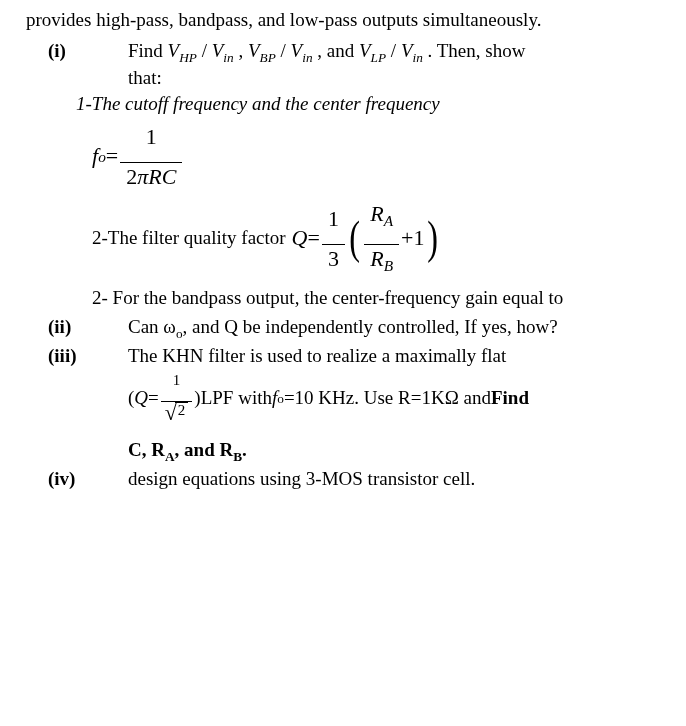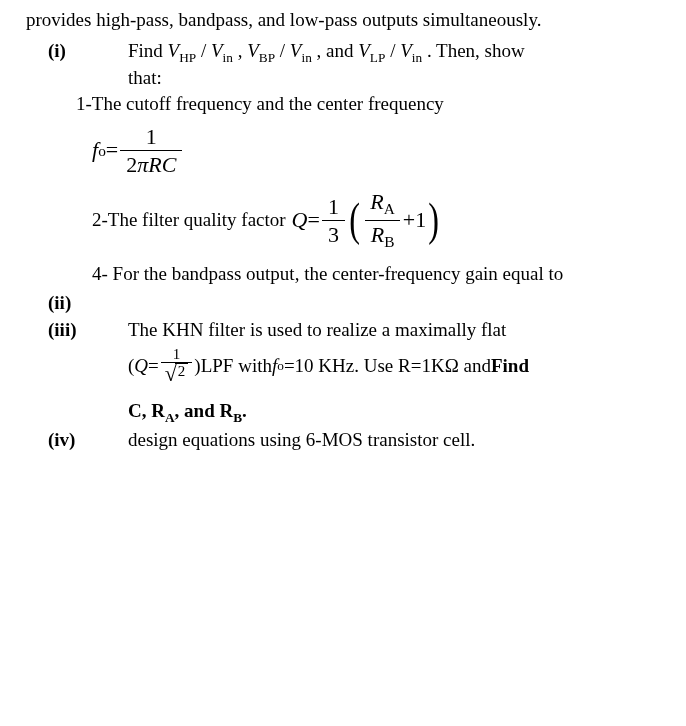--- a/index.html
+++ b/index.html
@@ -33,47 +33,48 @@
   .item-content {
     flex: 1;
   }
   .sub-block {
     padding-left: 80px;
     margin-bottom: 4px;
   }
   .sub-block-narrow {
     padding-left: 64px;
     margin-bottom: 4px;
+    font-style: italic;
   }
   .formula-block {
     padding-left: 80px;
     margin: 6px 0 10px 0;
   }
   .formula-inline-block {
     padding-left: 80px;
     margin: 8px 0 10px 0;
     display: flex;
     align-items: center;
     gap: 6px;
     text-align: right;
   }
   
   .math-i { font-style: italic; font-family: "Times New Roman", serif; }
-  .sub { font-size: 0.7em; vertical-align: sub; }
+  .sub { font-size: 0.7em; vertical-align: sub; font-style: italic; }
   .subr { font-size: 0.7em; vertical-align: sub; font-style: normal; }
   .frac {
     display: inline-flex;
     flex-direction: column;
     align-items: center;
     vertical-align: middle;
     line-height: 1.05;
     margin: 0 2px;
   }
   .frac .num { padding: 0 4px; }
-  .frac .den { border-top: 1.2px solid #000; padding: 0 4px; }
+  .frac .den { border-top: 1.2px solid #000; padding: 0 4px; margin-top: 12px; }
   .big-frac .num, .big-frac .den { padding: 2px 6px; }
   .eq-row {
     display: inline-flex;
     align-items: center;
     font-size: 22px;
   }
   .paren-l, .paren-r {
     font-size: 46px;
     line-height: 0.8;
     font-family: "Times New Roman", serif;
@@ -159,25 +160,28 @@
     </span>
     <span>+1</span>
     <span class="paren-r">)</span>
   </span>
 </div>
 
 <div class="sub-block">
 </div>
 
 <div class="sub-block">
-  <div>4- For the bandpass output, the center-frequency gain equal to</div>
+  <div>2- For the bandpass output, the center-frequency gain equal to</div>
 </div>
 
 <div class="item-row">
   <div class="item-label">(ii)</div>
+  <div class="item-content">
+    <span>Can ω</span><span class="subr">o</span><span>, and Q be independently controlled, If yes, how?</span>
+  </div>
 </div>
 
 <div class="item-row">
   <div class="item-label">(iii)</div>
   <div class="item-content">
     <div>The KHN filter is used to realize a maximally flat</div>
     <div style="display:flex;align-items:center;flex-wrap:wrap;margin-top:4px;">
       <span>(</span>
       <span class="math-i">Q</span>
       <span> = </span>
@@ -199,15 +203,15 @@
     </div>
     <div class="bold" style="margin-top:14px;">
       <span>C, R</span><span class="subr bold">A</span><span>, and R</span><span class="subr bold">B</span><span>.</span>
     </div>
   </div>
 </div>
 
 <div class="item-row">
   <div class="item-label">(iv)</div>
   <div class="item-content">
-    <div>design equations using 6-MOS transistor cell.</div>
+    <div>design equations using 3-MOS transistor cell.</div>
   </div>
 </div>
 
 </body></html>

